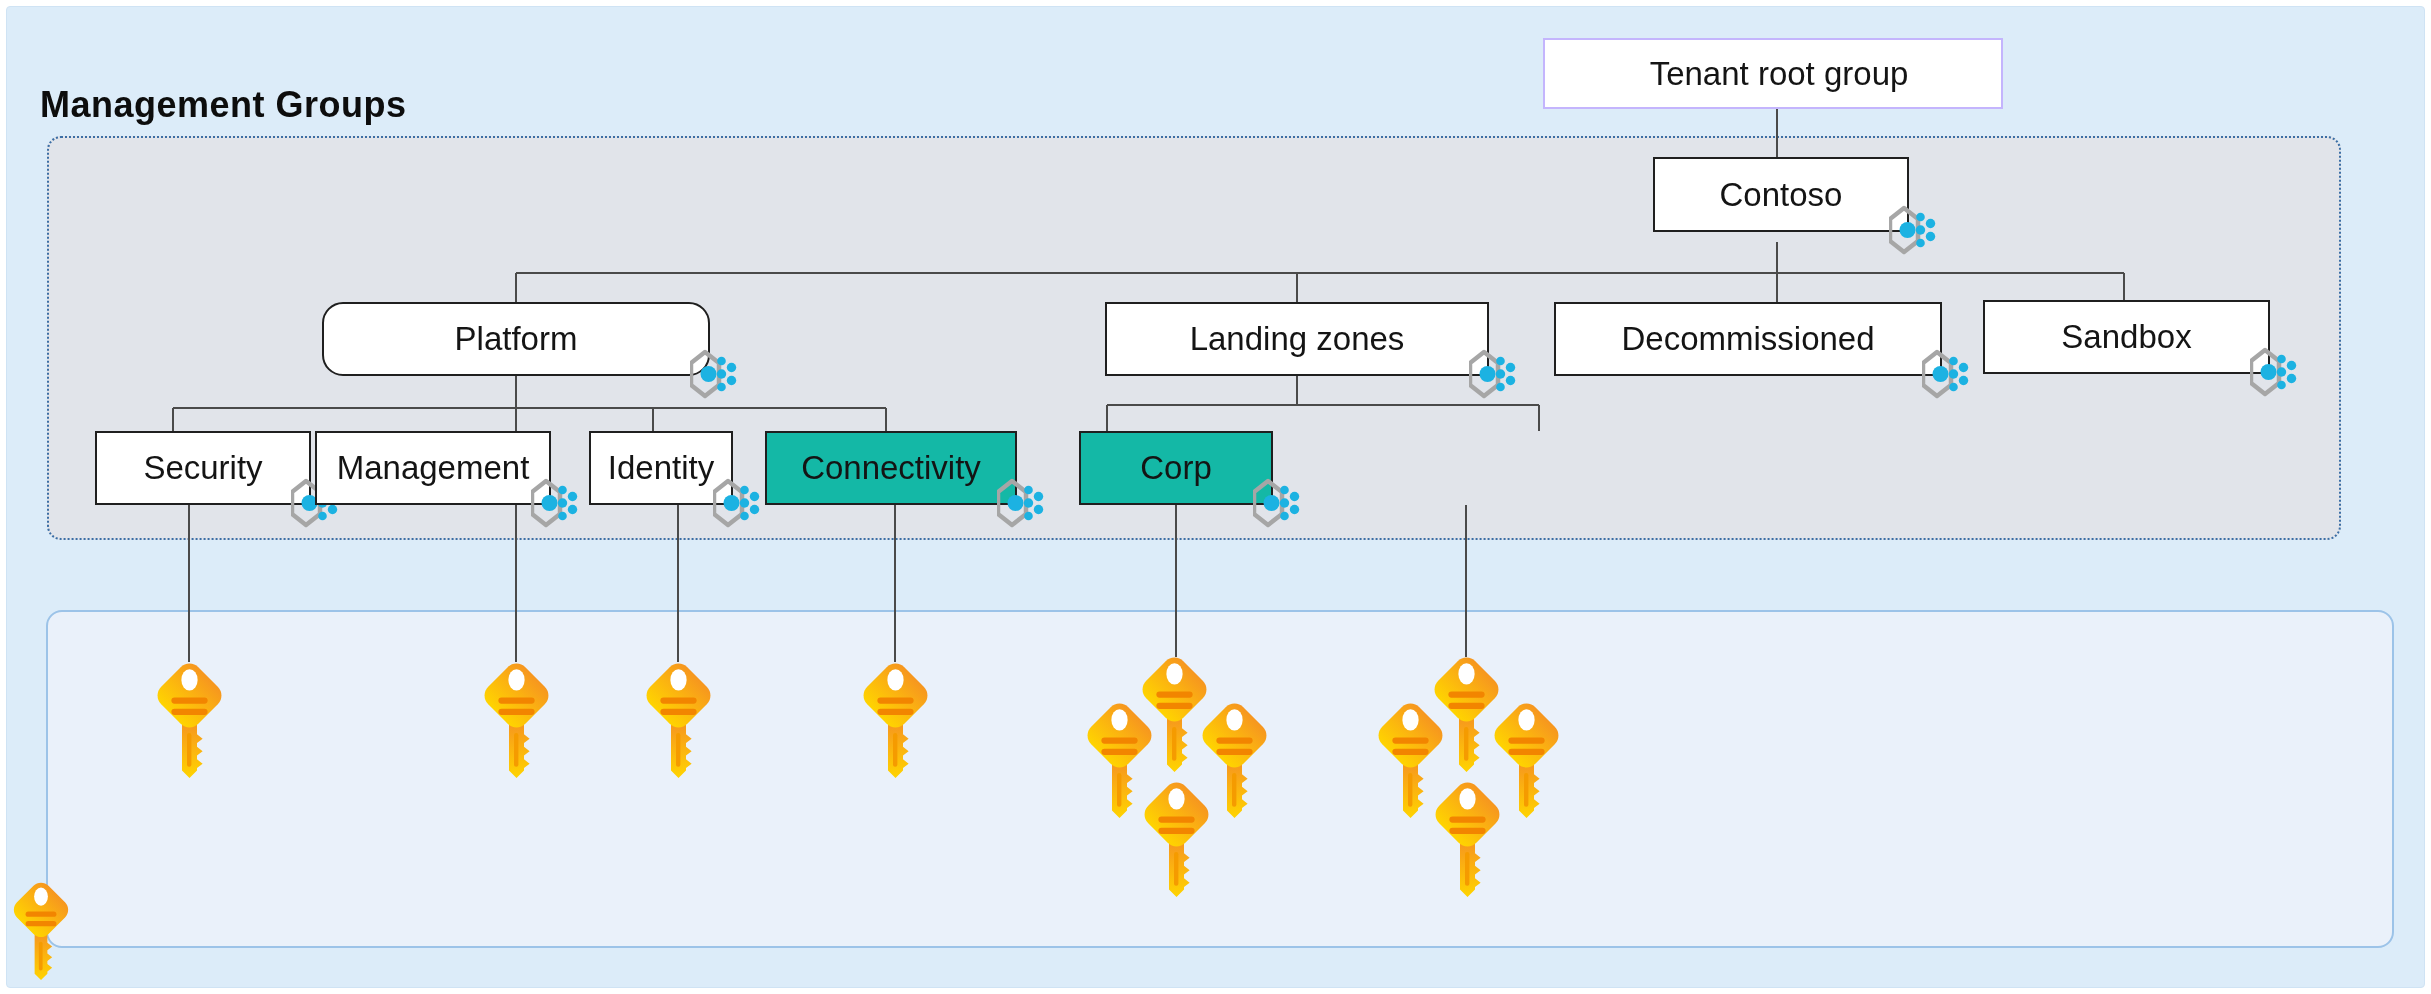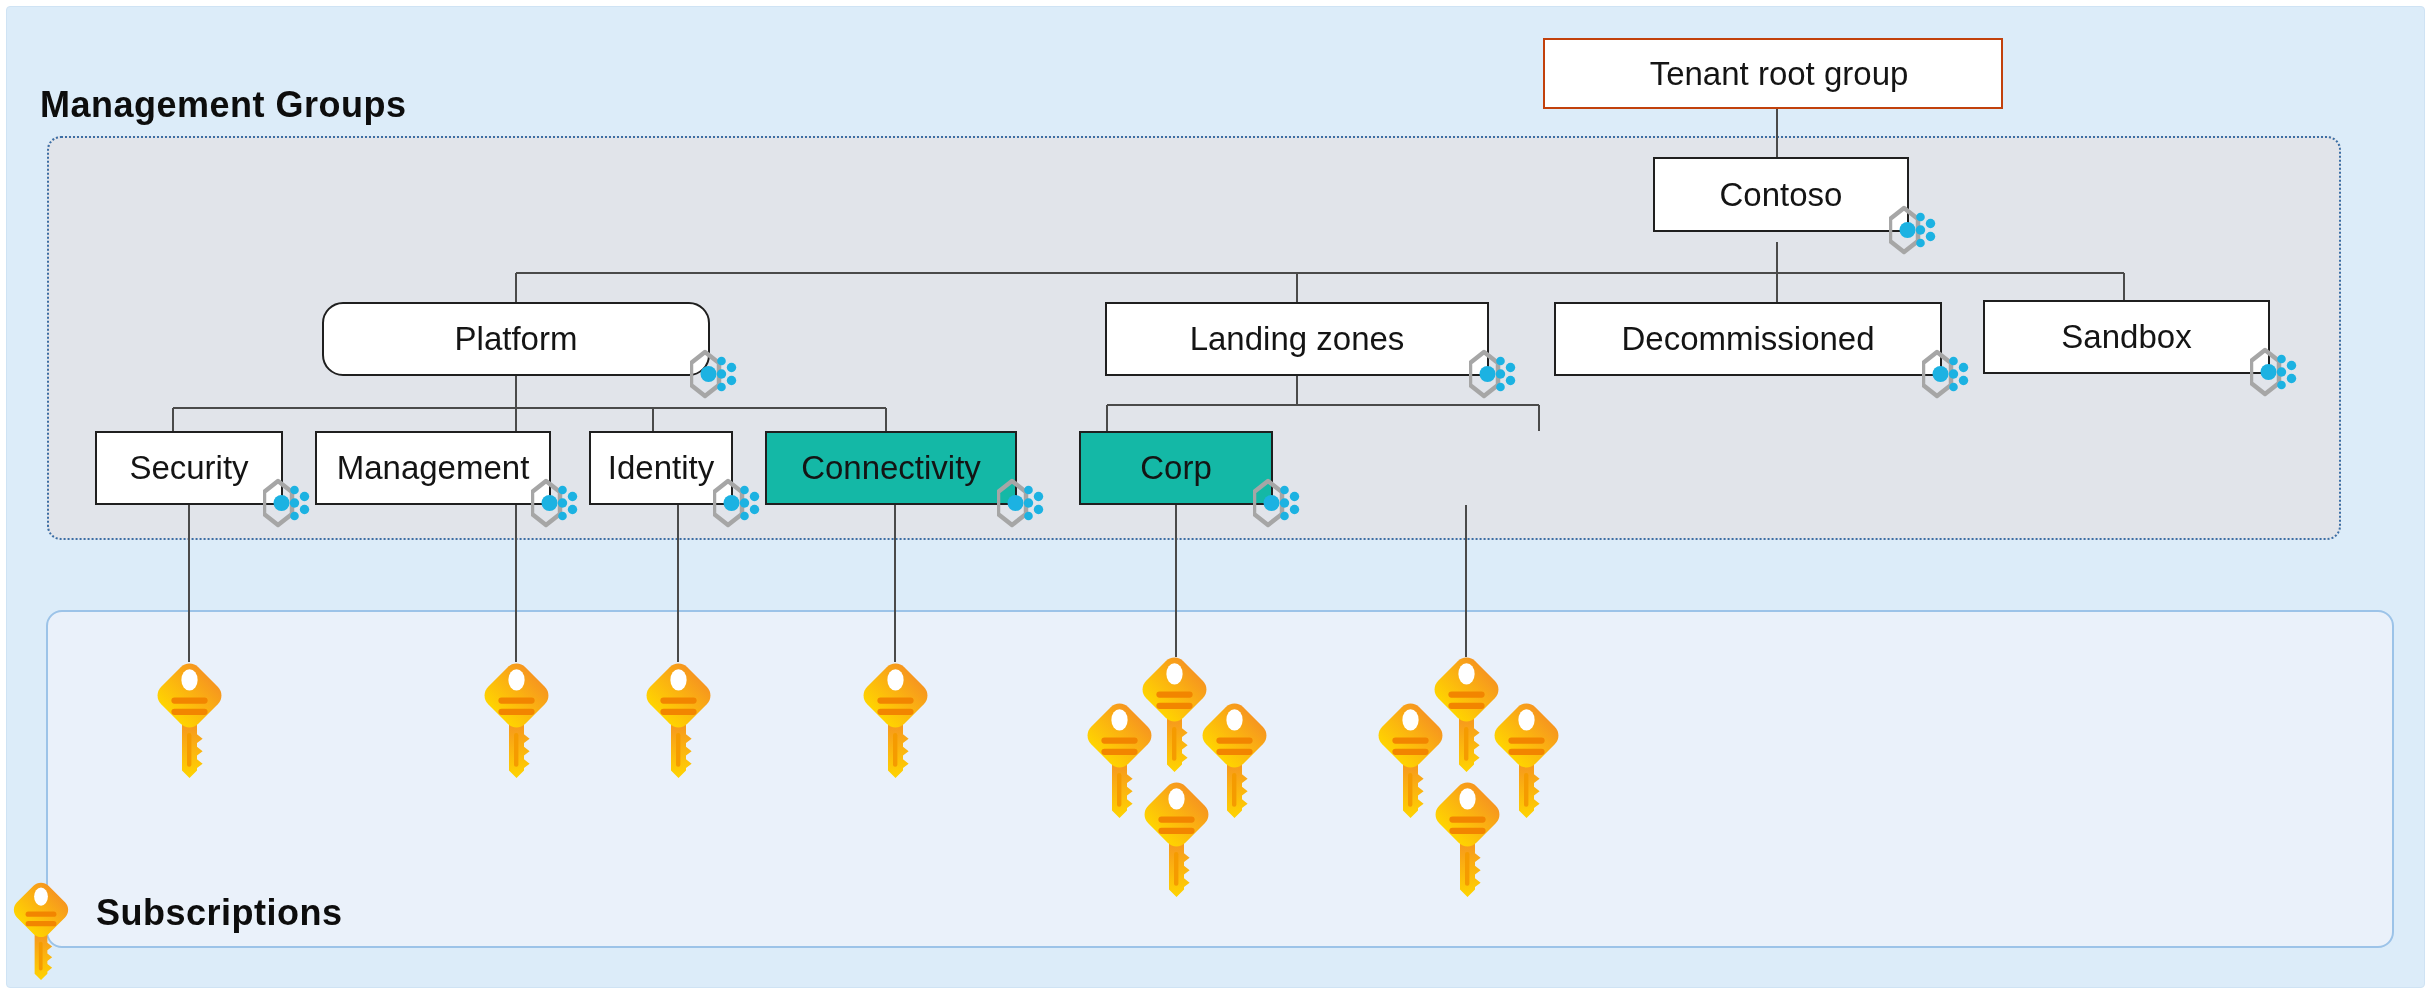--- a/index.html
+++ b/index.html
@@ -32,37 +32,37 @@
     box-sizing:border-box;
   }
   #connectors{position:absolute;left:0;top:0;pointer-events:none;}
   .node{
     position:absolute;
     background:#ffffff;border:2px solid #1f1f1f;
     box-sizing:border-box;
     display:flex;align-items:center;justify-content:center;
     font-size:33px;color:#141414;white-space:nowrap;
   }
-  .node.root{border:2px solid #c2410c;padding-left:12px;}
+  .node.root{border:2px solid #c4b5fd;padding-left:12px;}
   .node.hl{background:#14b8a6;}
   .mg-icon{
     position:absolute;right:-38px;bottom:-26px;width:56px;height:52px;
     pointer-events:none;
   }
   .key{position:absolute;width:75px;height:120px;}
   .key.legend{left:9px;top:878px;width:64px;height:102px;}
 
   
   #n-tenant_root   {left:1543px;top:38px; width:460px;height:71px;}
   #n-contoso       {left:1653px;top:157px;width:256px;height:75px;}
   #n-platform      {left:322px; top:302px;width:388px;height:74px;border-radius:21px;}
   #n-landing_zones {left:1105px;top:302px;width:384px;height:74px;}
   #n-decommissioned{left:1554px;top:302px;width:388px;height:74px;}
   #n-sandbox       {left:1983px;top:300px;width:287px;height:74px;}
-  #n-security      {left:95px;  top:431px;width:188px;height:74px;}
+  #n-security      {left:95px;  top:431px;width:216px;height:74px;}
   #n-management    {left:315px; top:431px;width:236px;height:74px;}
   #n-identity      {left:589px; top:431px;width:144px;height:74px;}
   #n-connectivity  {left:765px; top:431px;width:252px;height:74px;}
   #n-corp          {left:1079px;top:431px;width:194px;height:74px;}
   #n-online        {left:1371px;top:431px;width:191px;height:74px;}
 </style>
 </head>
 <body>
 
 <div id="canvas">
@@ -119,21 +119,20 @@
       <line x1="189" y1="505" x2="189" y2="662"></line>
       <line x1="516" y1="505" x2="516" y2="662"></line>
       <line x1="678" y1="505" x2="678" y2="662"></line>
       <line x1="895" y1="505" x2="895" y2="662"></line>
       <line x1="1176" y1="505" x2="1176" y2="657"></line>
       <line x1="1466" y1="505" x2="1466" y2="657"></line>
     </g>
   </svg>
 
   <div id="mg-label" class="section-label">Management Groups</div>
-  <div id="sub-label" class="section-label">Subscriptions</div>
 
   <div id="n-tenant_root" class="node root">
     <span>Tenant root group</span>
   </div>
 
   <div id="n-contoso" class="node">
     <span>Contoso</span>
     <svg class="mg-icon">
         <use href="#mg-hex-icon"></use>
       </svg>

